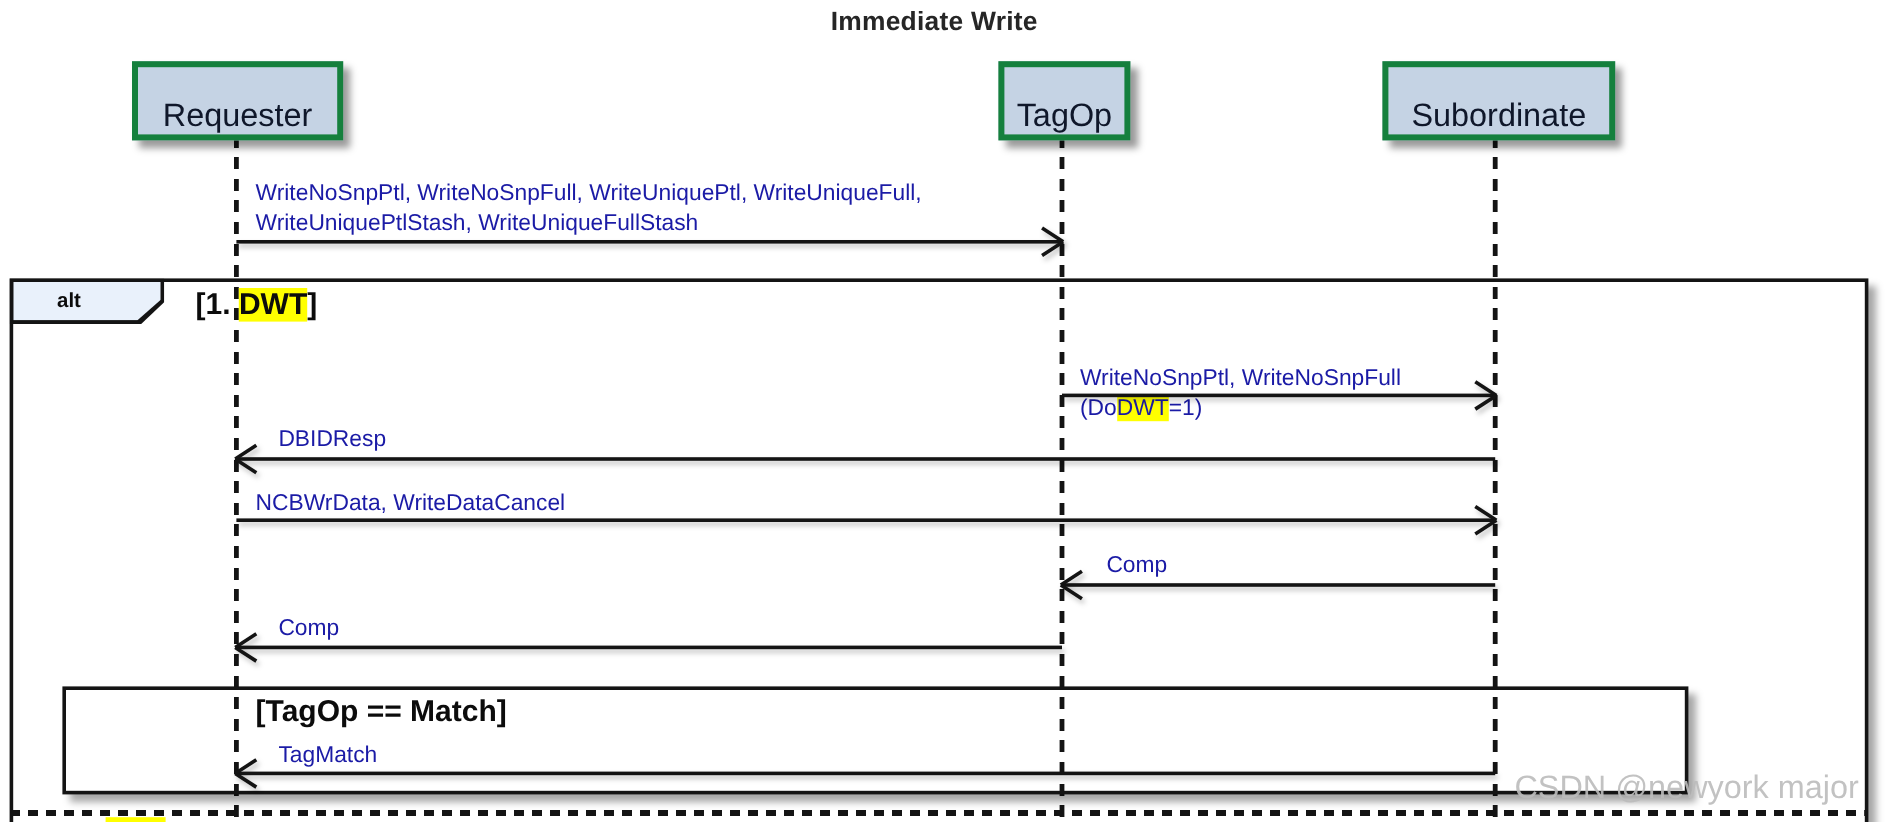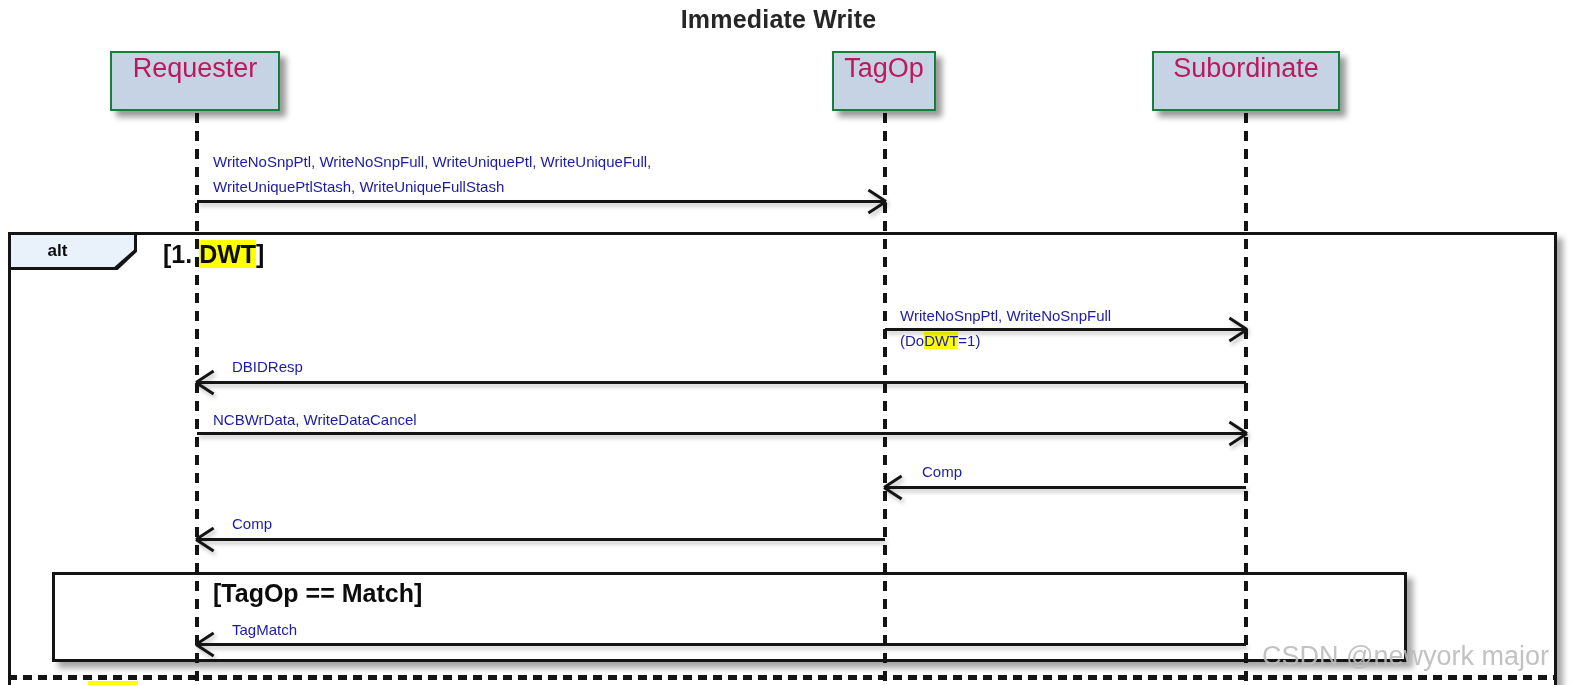--- a/index.html
+++ b/index.html
@@ -4,30 +4,30 @@
 <style>
   html,body { margin:0; padding:0; background:#ffffff; }
   .canvas {
     position:relative; width:1574px; height:685px; overflow:hidden;
     background:#ffffff; font-family:"Liberation Sans", sans-serif;
   }
 
   
   .title {
     position:absolute; left:0; top:5px; width:1557px; text-align:center;
-    font-size:25px; font-weight:bold; color:#262626; letter-spacing:0.2px;
+    font-size:22px; font-weight:bold; color:#262626; letter-spacing:0.2px;
   }
 
   
   .participant {
     position:absolute; top:51px; height:56px;
-    background:#c5d3e4; border:2px solid #15803d;
+    background:#c5d3e4; border:5px solid #15803d;
     box-shadow:6px 6px 6px rgba(0,0,0,0.40);
-    display:flex; align-items:flex-start; justify-content:center;
-    font-size:27px; color:#be185d; z-index:4;
+    display:flex; align-items:flex-end; justify-content:center;
+    font-size:27px; color:#0f172a; z-index:4;
   }
   .p-req  { left:110px; width:166px; }
   .p-home { left:832px; width:100px; }
   .p-sub  { left:1152px; width:184px; }
 
   
   .lifeline {
     position:absolute; top:113px; bottom:0; width:4px; z-index:1;
     background:repeating-linear-gradient(to bottom,#141414 0 10px,transparent 10px 18px);
   }
@@ -62,21 +62,21 @@
 
   
   .alt-divider {
     position:absolute; left:8px; top:675px; width:1546px; height:5px; z-index:5;
     background:repeating-linear-gradient(to right,#141414 0 9px,transparent 9px 15px);
   }
   .next-hl-stub { position:absolute; left:88px; top:681px; width:50px; height:4px;
                   background:#ffff00; z-index:5; }
 
   
-  .msg-label { position:absolute; color:#1b1ba6; font-size:15px;
+  .msg-label { position:absolute; color:#1b1ba6; font-size:19px;
                white-space:nowrap; z-index:6; line-height:25px; }
 
   .arrow { position:absolute; height:3px; background:#141414; z-index:6;
            filter:drop-shadow(2px 3px 2px rgba(0,0,0,0.25)); }
   .arrow::before,.arrow::after { content:""; position:absolute; width:21px; height:3px;
            background:#141414; top:0; }
   .arr-r::before { right:-1px; transform-origin:right center; transform:rotate(33deg); }
   .arr-r::after  { right:-1px; transform-origin:right center; transform:rotate(-33deg); }
   .arr-l::before { left:-1px;  transform-origin:left center;  transform:rotate(33deg); }
   .arr-l::after  { left:-1px;  transform-origin:left center;  transform:rotate(-33deg); }

